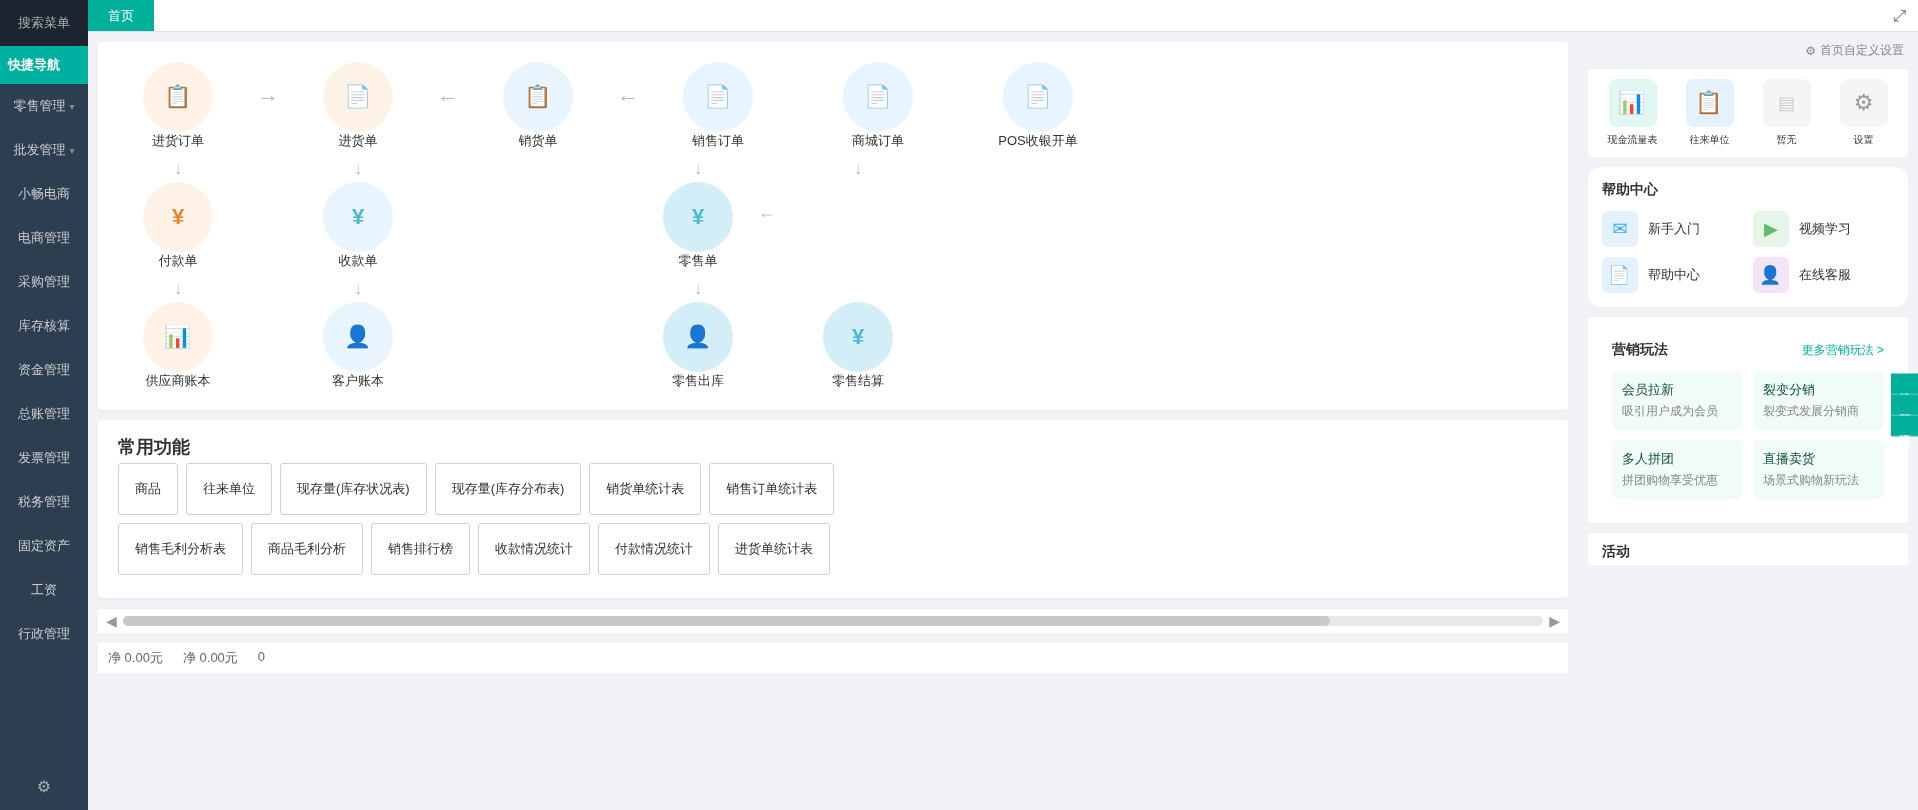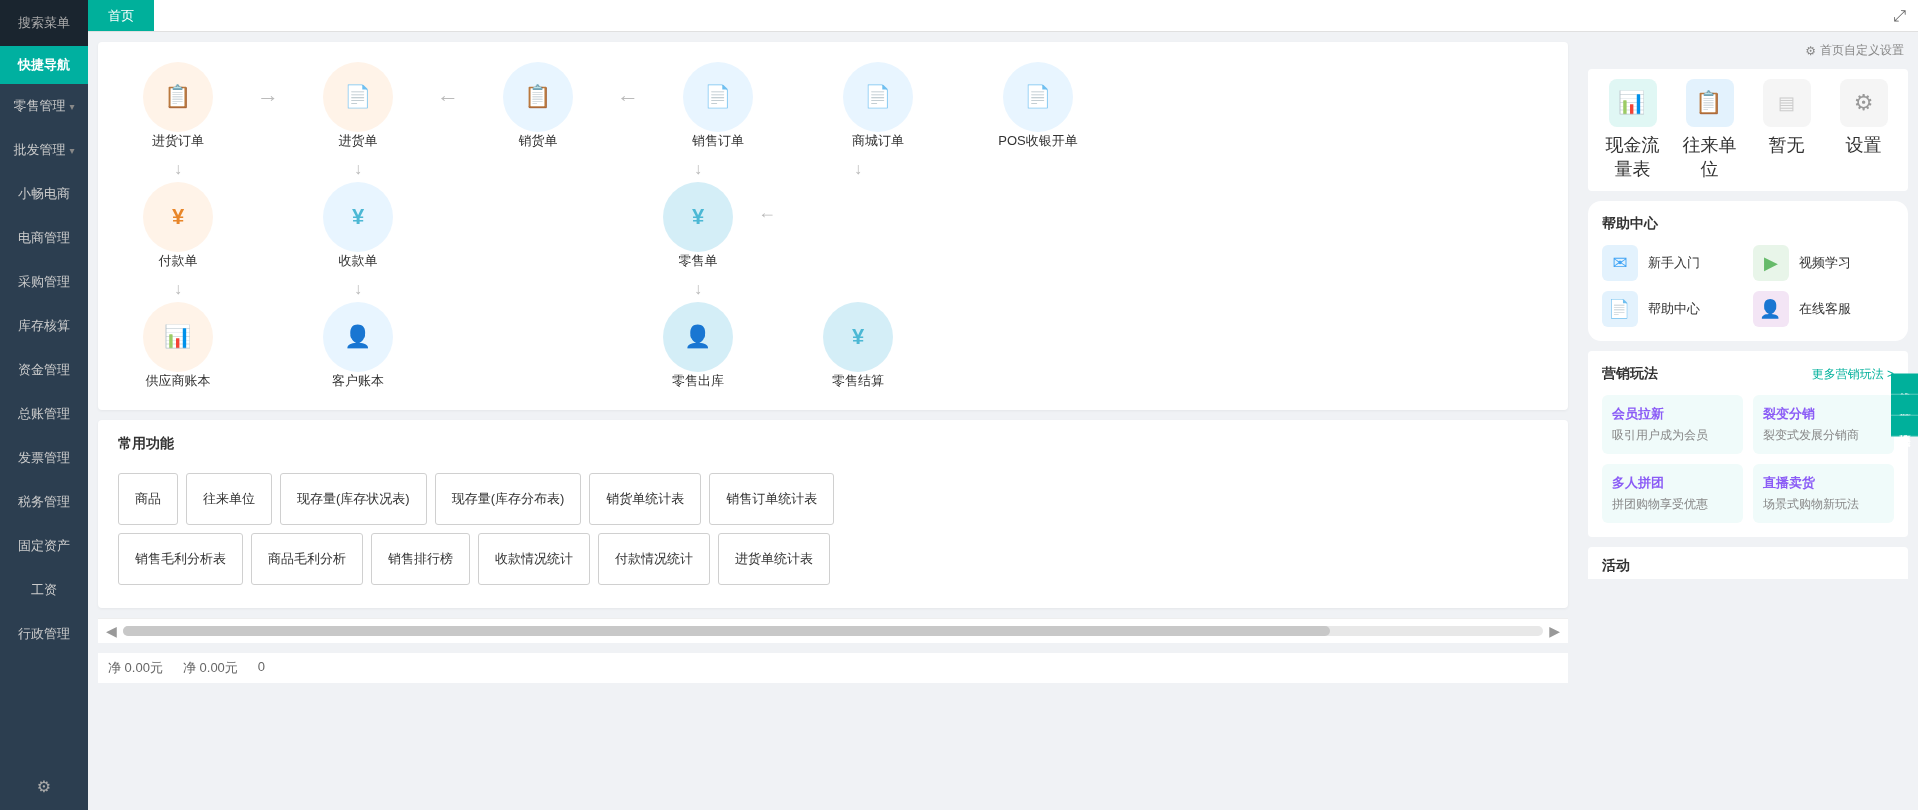--- a/index.html
+++ b/index.html
@@ -20,21 +20,20 @@
       padding: 14px 8px;
       font-size: 13px;
       text-align: center;
       cursor: pointer;
     }
     .sidebar-nav-header {
       background: #00b0a0;
       color: #fff;
       padding: 10px 8px;
       font-size: 13px;
-      text-align: center;
       font-weight: bold;
     }
     .sidebar-item {
       color: #ccc;
       padding: 13px 8px;
       font-size: 13px;
       text-align: center;
       cursor: pointer;
       display: flex;
       align-items: center;
@@ -167,23 +166,23 @@
     }
 
     
     .quick-func-card {
       background: #fff;
       border-radius: 4px;
       padding: 15px 20px;
       box-shadow: 0 1px 3px rgba(0,0,0,0.05);
     }
     .quick-func-title {
-      font-size: 14px;
+      font-size: 18px;
       color: #333;
-      margin-bottom: 20px;
+      margin-bottom: 4px;
       font-weight: bold;
     }
     .quick-btn {
       border: 1px solid #d0d0d0;
       background: #fff;
       padding: 16px 16px;
       border-radius: 3px;
       font-size: 13px;
       color: #333;
       cursor: pointer;
@@ -241,21 +240,21 @@
       border-radius: 8px;
       display: flex;
       align-items: center;
       justify-content: center;
       font-size: 22px;
     }
     .icon-teal { background: #e0f7f4; color: #00bfa5; }
     .icon-blue { background: #e3f2fd; color: #42a5f5; }
     .icon-gray { background: #f5f5f5; color: #999; }
     .shortcut-label {
-      font-size: 18px;
+      font-size: 10px;
       color: #333;
       text-align: center;
     }
 
     
     .help-card {
       background: #fff;
       border-radius: 13px;
       padding: 14px;
     }
@@ -287,42 +286,42 @@
     }
     .icon-blue-soft { background: #e3f2fd; color: #42a5f5; }
     .icon-green-soft { background: #e8f5e9; color: #66bb6a; }
     .icon-purple-soft { background: #f3e5f5; color: #ab47bc; }
     .help-text { font-size: 13px; color: #333; }
 
     
     .marketing-card {
       background: #fff;
       border-radius: 4px;
-      padding: 14px;
+      padding: 24px;
     }
     .marketing-header {
       display: flex;
       justify-content: space-between;
       align-items: center;
       margin-bottom: 12px;
     }
     .marketing-title { font-size: 14px; font-weight: bold; color: #333; }
     .marketing-more { font-size: 12px; color: #00b09b; cursor: pointer; }
     .marketing-grid {
       display: grid;
       grid-template-columns: 1fr 1fr;
       gap: 10px;
     }
     .marketing-item {
       background: #f0fbfa;
       border-radius: 6px;
       padding: 10px;
       cursor: pointer;
     }
-    .marketing-item-title { font-size: 13px; font-weight: bold; color: #8b5cf6; margin-bottom: 4px; }
+    .marketing-item-title { font-size: 13px; font-weight: normal; color: #14532d; margin-bottom: 4px; }
     .marketing-item-desc { font-size: 12px; color: #888; }
 
     
     .activity-title {
       font-size: 14px;
       font-weight: bold;
       color: #333;
       background: #fff;
       padding: 10px 14px 4px;
       border-radius: 4px 4px 0 0;

